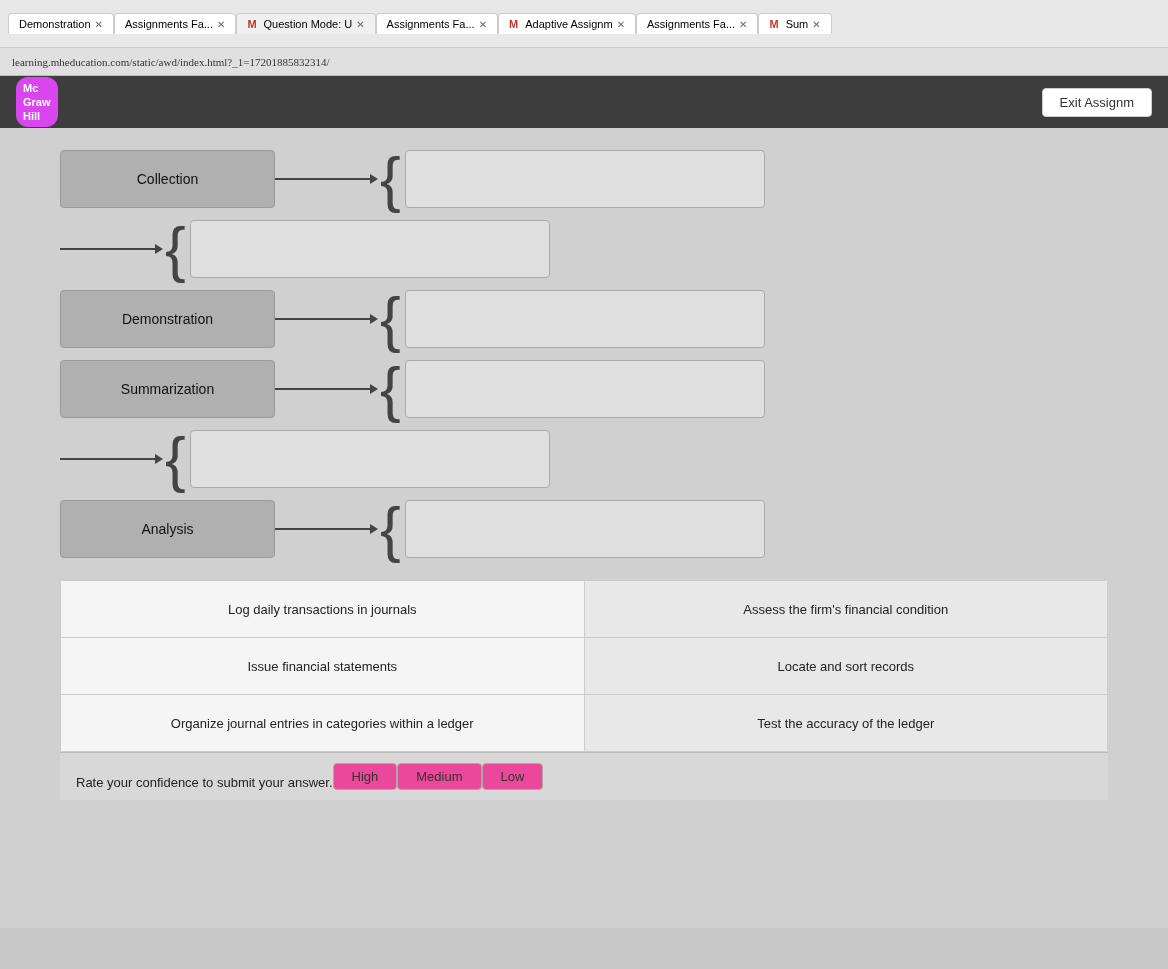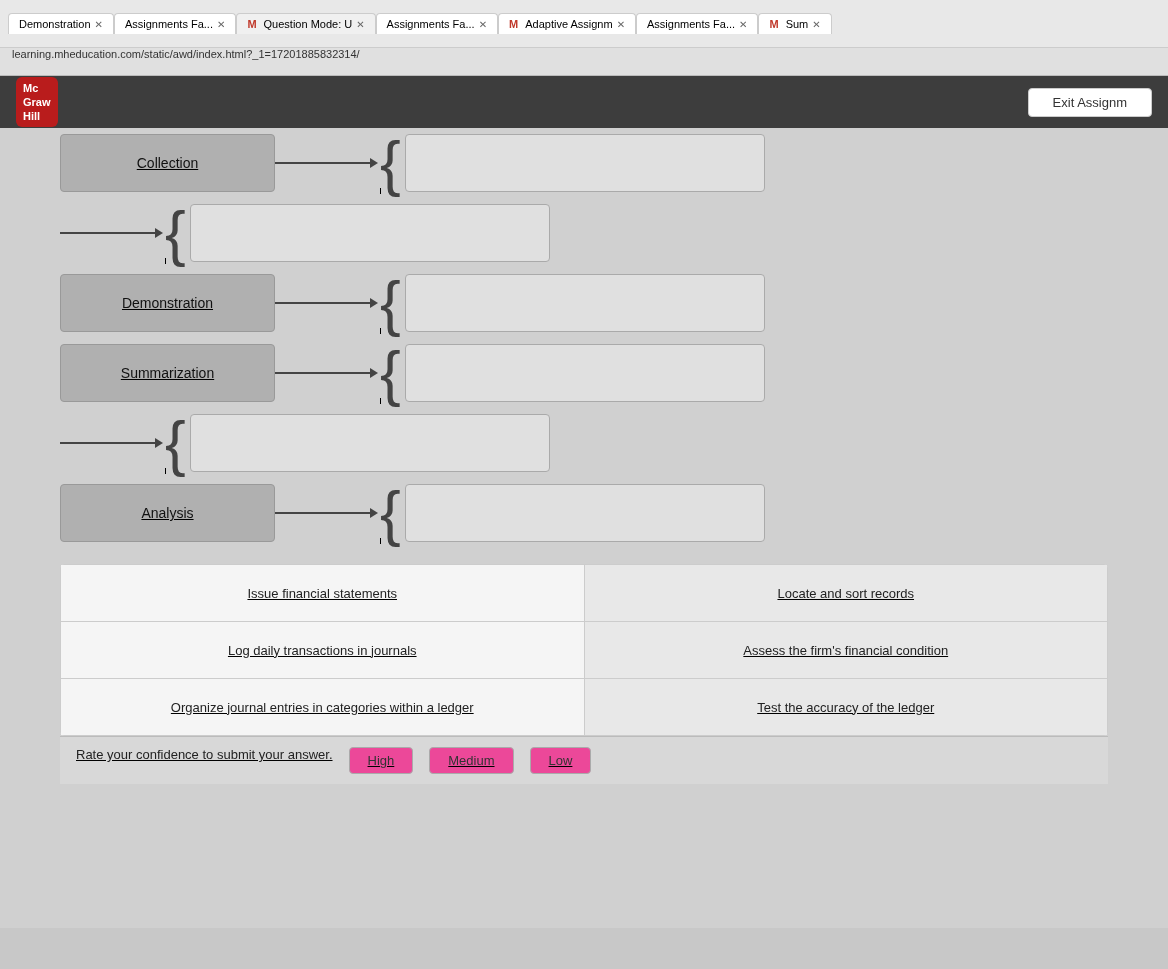--- a/index.html
+++ b/index.html
@@ -35,61 +35,61 @@
       overflow: hidden;
       text-overflow: ellipsis;
     }
     .tab.active { background: #f0f0f0; }
     .tab-close { font-size: 10px; color: #666; cursor: pointer; }
 
     .address-bar {
       background: #e0e0e0;
       height: 28px;
       display: flex;
-      align-items: flex-start;
+      align-items: center;
       padding: 0 12px;
       font-size: 11px;
       color: #333;
       border-bottom: 1px solid #bbb;
+      font-family: Liberation Serif, serif;
     }
 
     
     .app-header {
       background: #3d3d3d;
       height: 52px;
       display: flex;
       align-items: center;
       justify-content: space-between;
       padding: 0 16px;
     }
     .logo-box {
-      background: #b91c1c;
+      background: #d946ef;
       color: white;
       font-size: 11px;
       font-weight: bold;
       padding: 4px 7px;
       line-height: 1.3;
-      border-radius: 6px;
+      border-radius: 12px;
     }
     .exit-btn {
       background: white;
       border: 1px solid #ccc;
       border-radius: 4px;
-      padding: 6px 24px;
+      padding: 6px 17px;
       font-size: 13px;
       color: #333;
       cursor: pointer;
     }
 
     
     .main-content {
       background: #d0d0d0;
-      padding: 4px 60px 0 60px;
+      padding: 20px 60px 0 60px;
       min-height: 800px;
-      text-decoration: underline;
     }
 
     
     .bottom-section {
       background: #f0f0f0;
       border: 1px solid #ccc;
       border-radius: 4px;
       margin: 0 0 0 0;
       padding: 0;
     }
@@ -115,22 +115,22 @@
       cursor: grab;
     }
     .drag-cell:last-child { border-right: none; }
     .drag-cell.right-cell { background: #e8e8e8; }
 
     
     .confidence-bar {
       background: #d8d8d8;
       padding: 10px 16px;
       display: flex;
-      align-items: flex-start;
-      gap: 16px;
+      align-items: flex-end;
+      gap: 0;
       font-size: 13px;
       color: #222;
       border-top: 1px solid #bbb;
     }
     .conf-btn {
       padding: 5px 18px;
       border: 1px solid #aaa;
       border-radius: 4px;
       background: #ec4899;
       font-size: 13px;
@@ -313,27 +313,27 @@
       </div>
       <div class="brace-symbol">{</div>
       <div class="drop-box"></div>
     </div>
 
   </div>
 
   <div class="bottom-section">
 
     <div class="drag-row">
+      <div class="drag-cell">Log daily transactions in journals</div>
+      <div class="drag-cell right-cell">Assess the firm's financial condition</div>
+    </div>
+
+    <div class="drag-row">
       <div class="drag-cell">Issue financial statements</div>
       <div class="drag-cell right-cell">Locate and sort records</div>
-    </div>
-
-    <div class="drag-row">
-      <div class="drag-cell">Log daily transactions in journals</div>
-      <div class="drag-cell right-cell">Assess the firm's financial condition</div>
     </div>
 
     <div class="drag-row">
       <div class="drag-cell">Organize journal entries in categories within a ledger</div>
       <div class="drag-cell right-cell">Test the accuracy of the ledger</div>
     </div>
   </div>
 
   <div class="confidence-bar">
     <span>Rate your confidence to submit your answer.</span>

